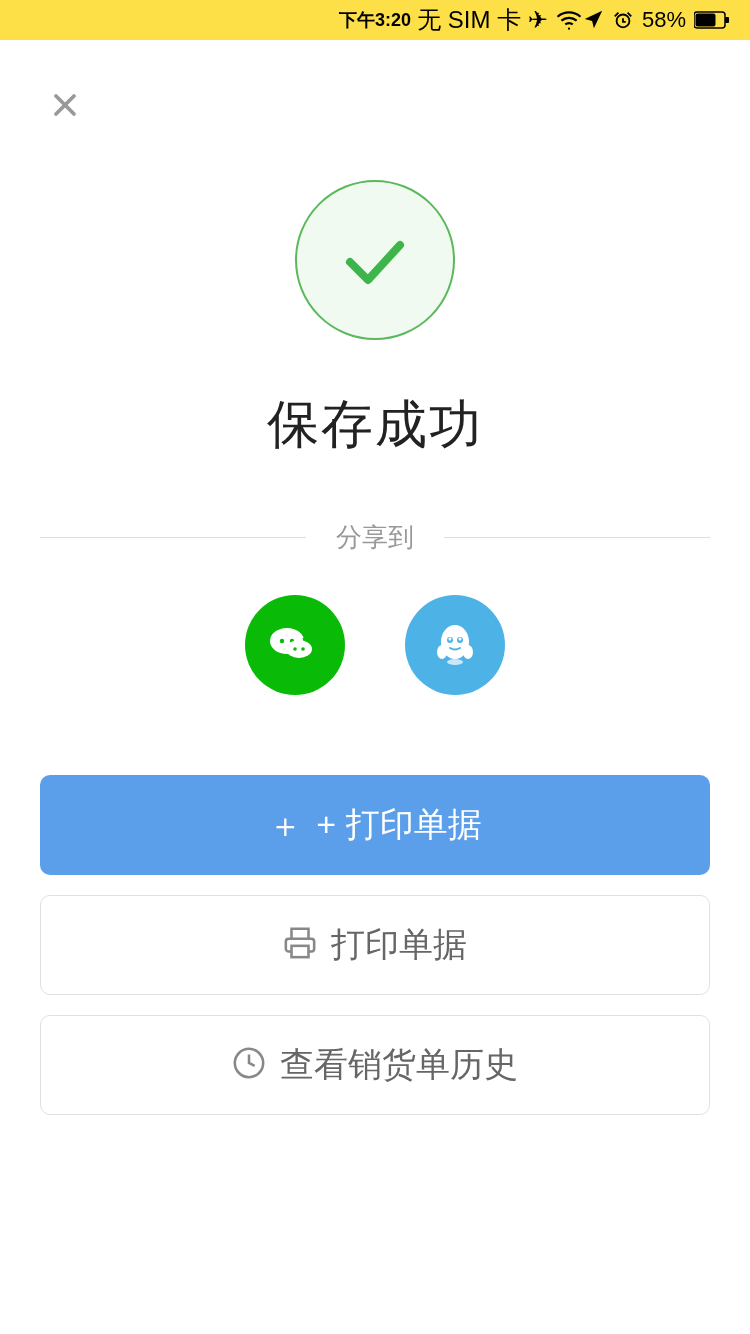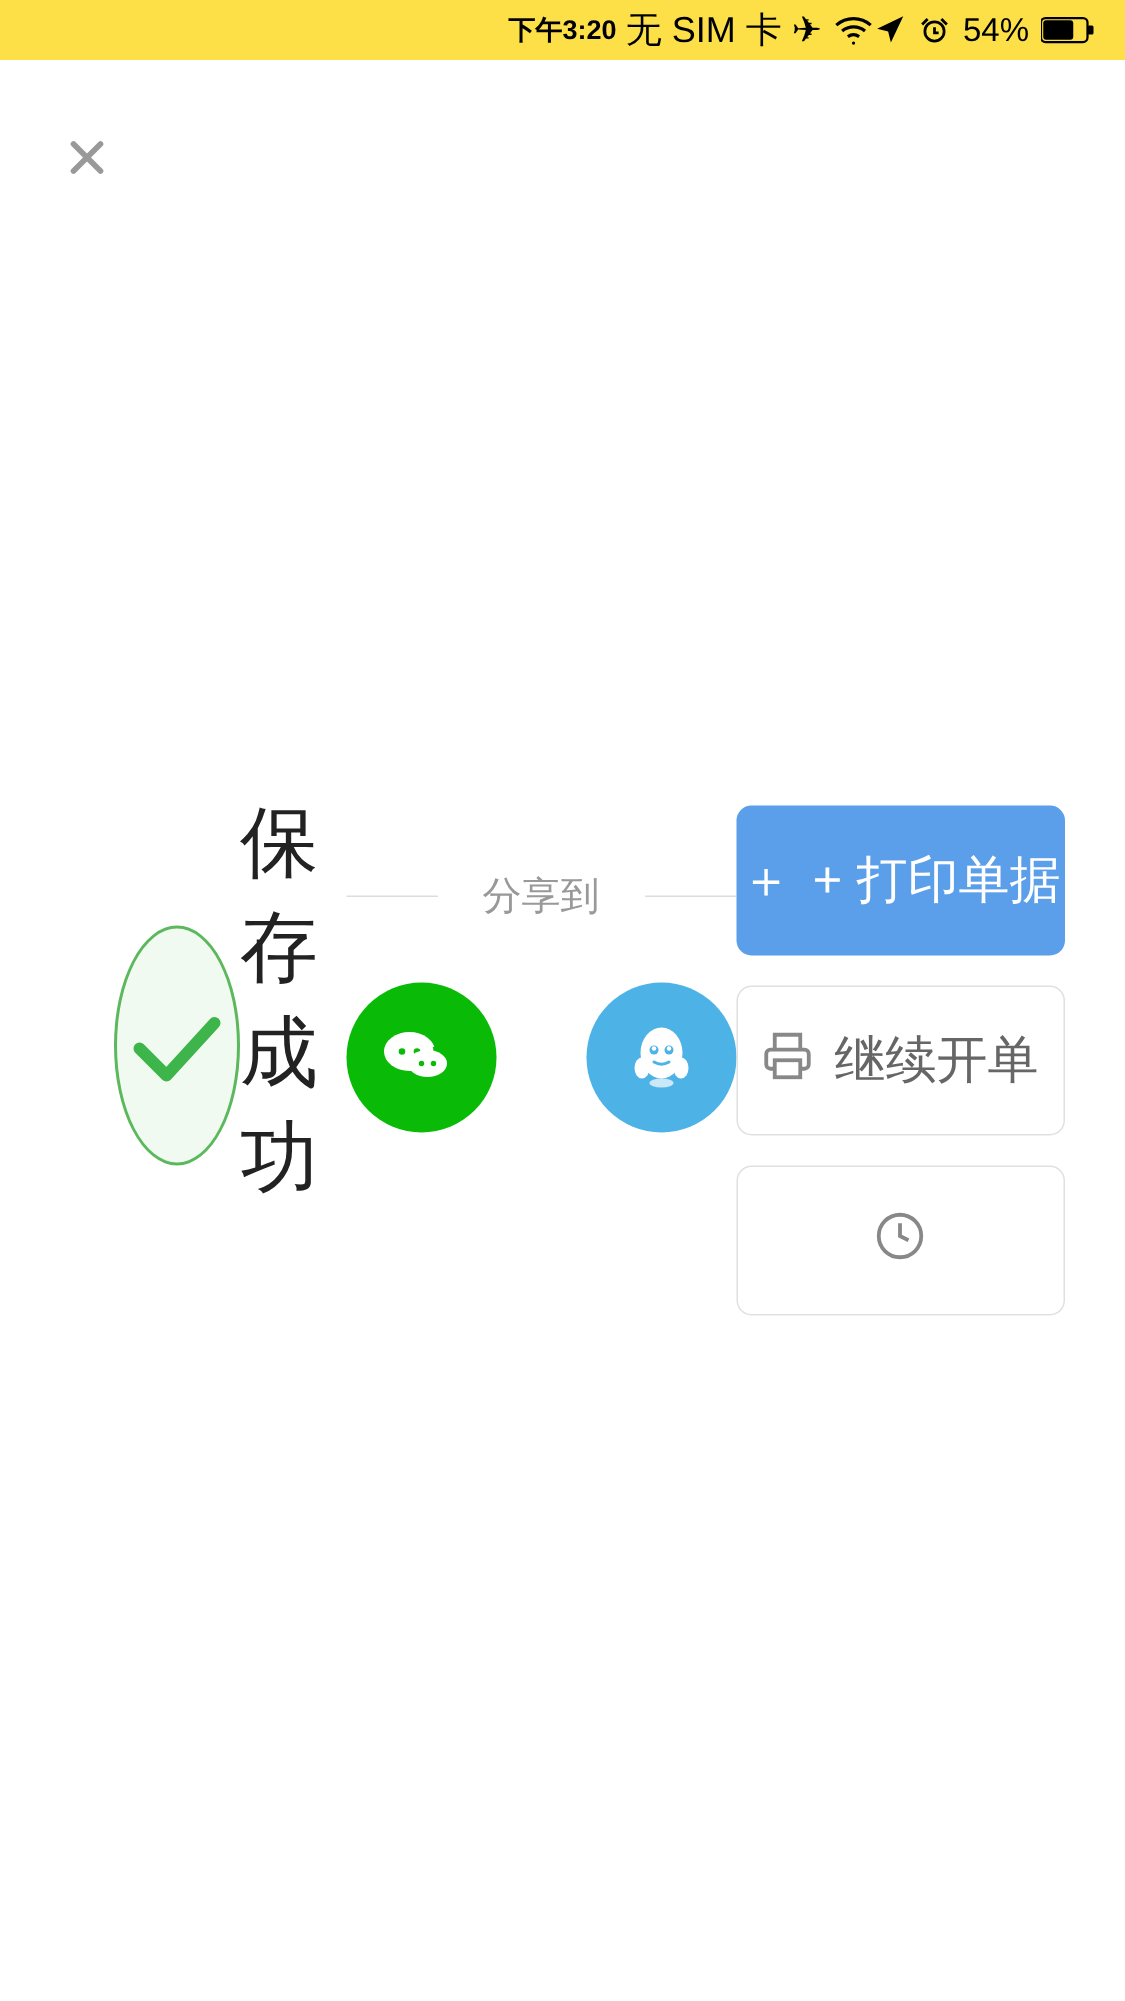--- a/index.html
+++ b/index.html
@@ -44,21 +44,21 @@
       align-items: center;
       gap: 8px;
       font-size: 22px;
       color: #000;
     }
 
     
     .content {
       flex: 1;
       display: flex;
-      flex-direction: row;
+      flex-direction: column;
       align-items: center;
       padding: 0 40px;
       padding-top: 20px;
     }
 
     
     .close-btn {
       align-self: flex-start;
       margin-left: 0;
       margin-top: 20px;
@@ -199,21 +199,21 @@
     <svg width="22" height="22" viewBox="0 0 24 24" fill="none" stroke="#000" stroke-width="2">
       <polygon points="3 11 22 2 13 21 11 13 3 11" fill="#000" stroke="none"></polygon>
     </svg>
 
     <svg width="22" height="22" viewBox="0 0 24 24" fill="none" stroke="#000" stroke-width="2">
       <circle cx="12" cy="13" r="7"></circle>
       <polyline points="12 10 12 14 15 14"></polyline>
       <line x1="7" y1="4" x2="3" y2="8"></line>
       <line x1="17" y1="4" x2="21" y2="8"></line>
     </svg>
-    <span>54%</span>
+    <span>58%</span>
 
     <svg width="36" height="20" viewBox="0 0 36 20">
       <rect x="0" y="2" width="31" height="16" rx="3" ry="3" fill="none" stroke="#000" stroke-width="1.5"></rect>
       <rect x="31" y="7" width="4" height="6" rx="1" fill="#000"></rect>
       <rect x="1.5" y="3.5" width="20" height="13" rx="2" fill="#000"></rect>
     </svg>
   </div>
 </div>
 
 <div class="content">
@@ -282,27 +282,28 @@
     </button>
 
     <button class="btn btn-secondary">
       <span class="btn-icon">
         <svg width="34" height="34" viewBox="0 0 24 24" fill="none" stroke="#888" stroke-width="1.8">
           <polyline points="6 9 6 2 18 2 18 9"></polyline>
           <path d="M6 18H4a2 2 0 0 1-2-2v-5a2 2 0 0 1 2-2h16a2 2 0 0 1 2 2v5a2 2 0 0 1-2 2h-2"></path>
           <rect x="6" y="14" width="12" height="8"></rect>
         </svg>
       </span>
-      <span>继续开单</span>
+      <span>打印单据</span>
     </button>
 
     <button class="btn btn-secondary">
       <span class="btn-icon">
         <svg width="34" height="34" viewBox="0 0 24 24" fill="none" stroke="#888" stroke-width="1.8">
           <circle cx="12" cy="12" r="10"></circle>
           <polyline points="12 6 12 12 16 14"></polyline>
         </svg>
       </span>
+      <span>查看销货单历史</span>
     </button>
 
   </div>
 
 </div>
 
 </body></html>

